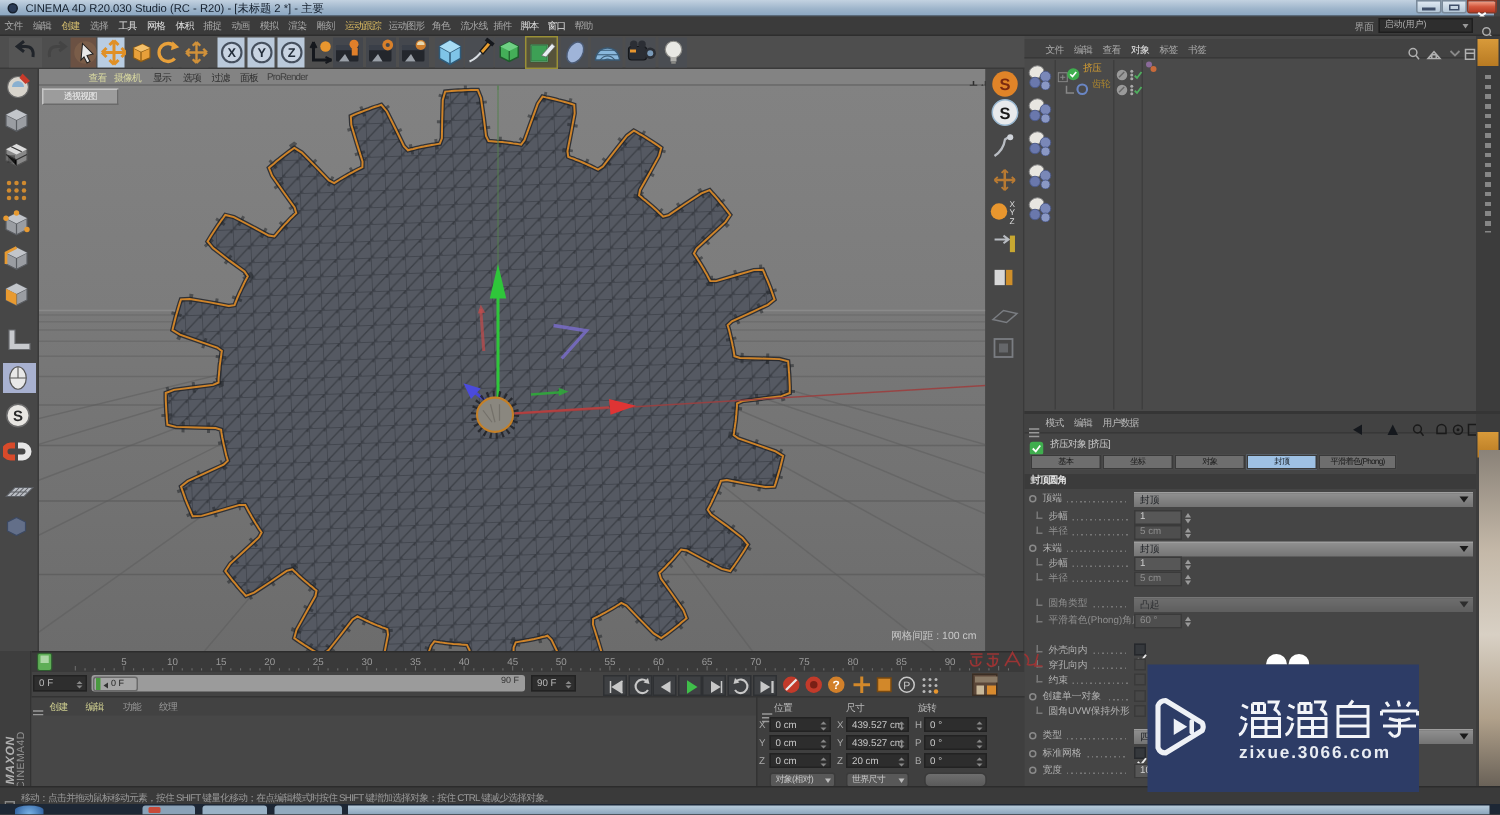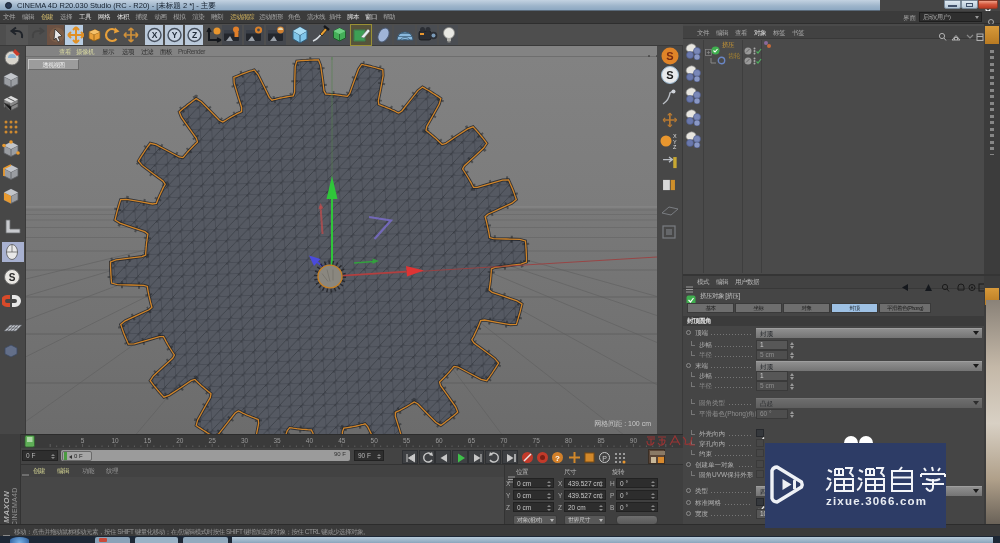--- a/index.html
+++ b/index.html
@@ -1,18 +1,18 @@
 <!DOCTYPE html>
 <html><head><meta charset="utf-8"><style>
 *{margin:0;padding:0;box-sizing:border-box}
 body{width:1000px;height:543px;overflow:hidden;position:relative;background:#454545;font-family:"Liberation Sans",sans-serif}
 .abs{position:absolute}
 </style></head><body>
 
-<div class="abs" style="left:0;top:0;width:880px;height:10.5px;background:linear-gradient(#c3d2e1,#9db4ca 60%,#8da8c2);border-bottom:1px solid #5a6a7a">
+<div class="abs" style="left:0;top:0;width:996px;height:10.5px;background:linear-gradient(#c3d2e1,#9db4ca 60%,#8da8c2);border-bottom:1px solid #5a6a7a">
  <div class="abs" style="left:5px;top:1.5px;width:7px;height:7px;border-radius:50%;background:#2a3a55;border:1px solid #16202e"></div>
  <span class="abs" style="left:17px;top:1px;font-size:7.5px;color:#15202e;white-space:nowrap">CINEMA 4D R20.030 Studio (RC - R20) - [未标题 2 *] - 主要</span>
  <div class="abs" style="left:944px;top:0px;width:17px;height:8.5px;background:linear-gradient(#dfe9f2,#b4c6d6);border:1px solid #7a8a9a;border-radius:0 0 2px 2px">
       <span style="display:block;margin:4px 3px 0;height:1.5px;background:#40506a"></span>
     </div>
  <div class="abs" style="left:961px;top:0px;width:17px;height:8.5px;background:linear-gradient(#dfe9f2,#b4c6d6);border:1px solid #7a8a9a;border-radius:0 0 2px 2px">
       <span style="display:block;margin:1.5px 4px 0;height:4px;border:1px solid #40506a"></span>
     </div>
  <div class="abs" style="left:978px;top:0px;width:20px;height:8.5px;background:linear-gradient(#f0a088,#d4573d 50%,#b83a24);border:1px solid #8a3a28;border-radius:0 0 2px 2px"><svg width="18" height="7" viewBox="0 0 18 7">
         <path d="M6.5,1.5 L11.5,5.5 M11.5,1.5 L6.5,5.5" stroke="#ffffff" stroke-width="1.4"></path>

